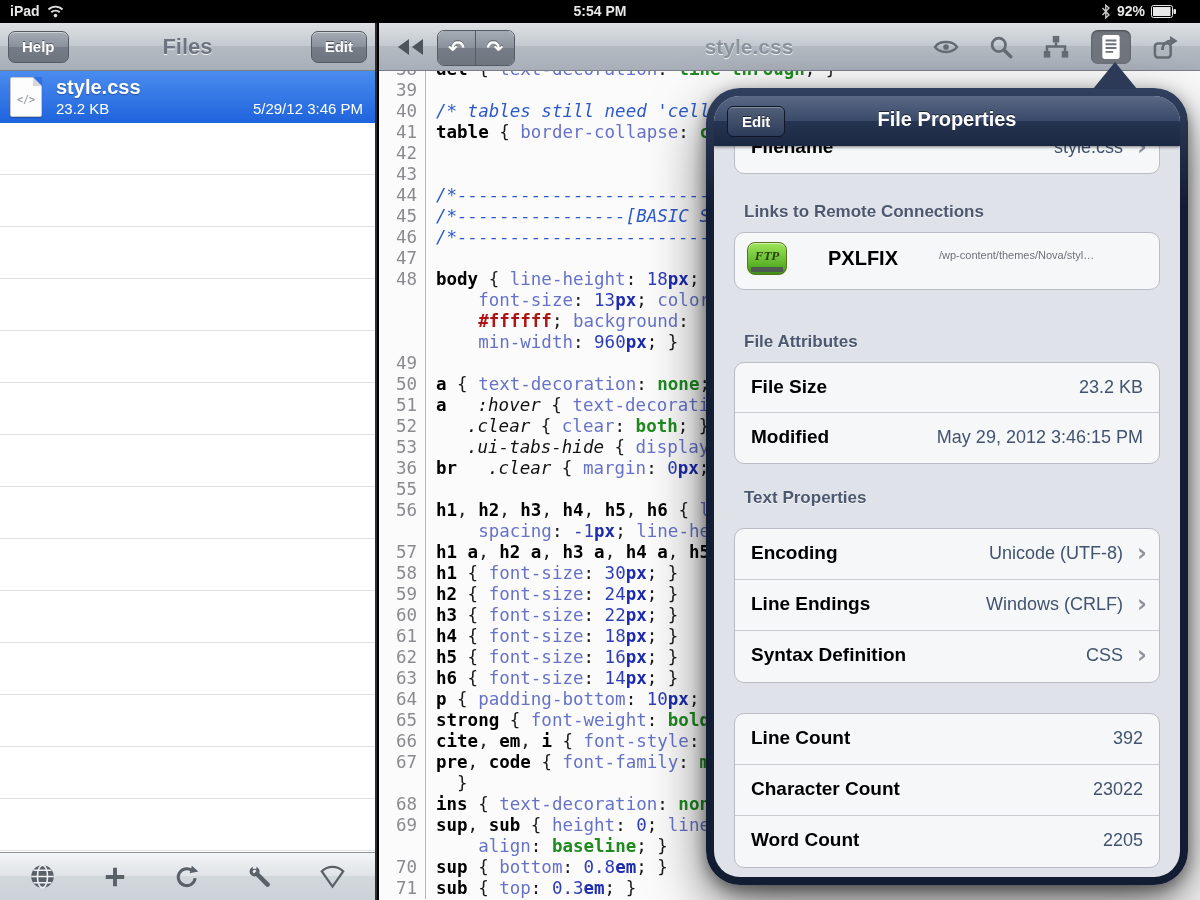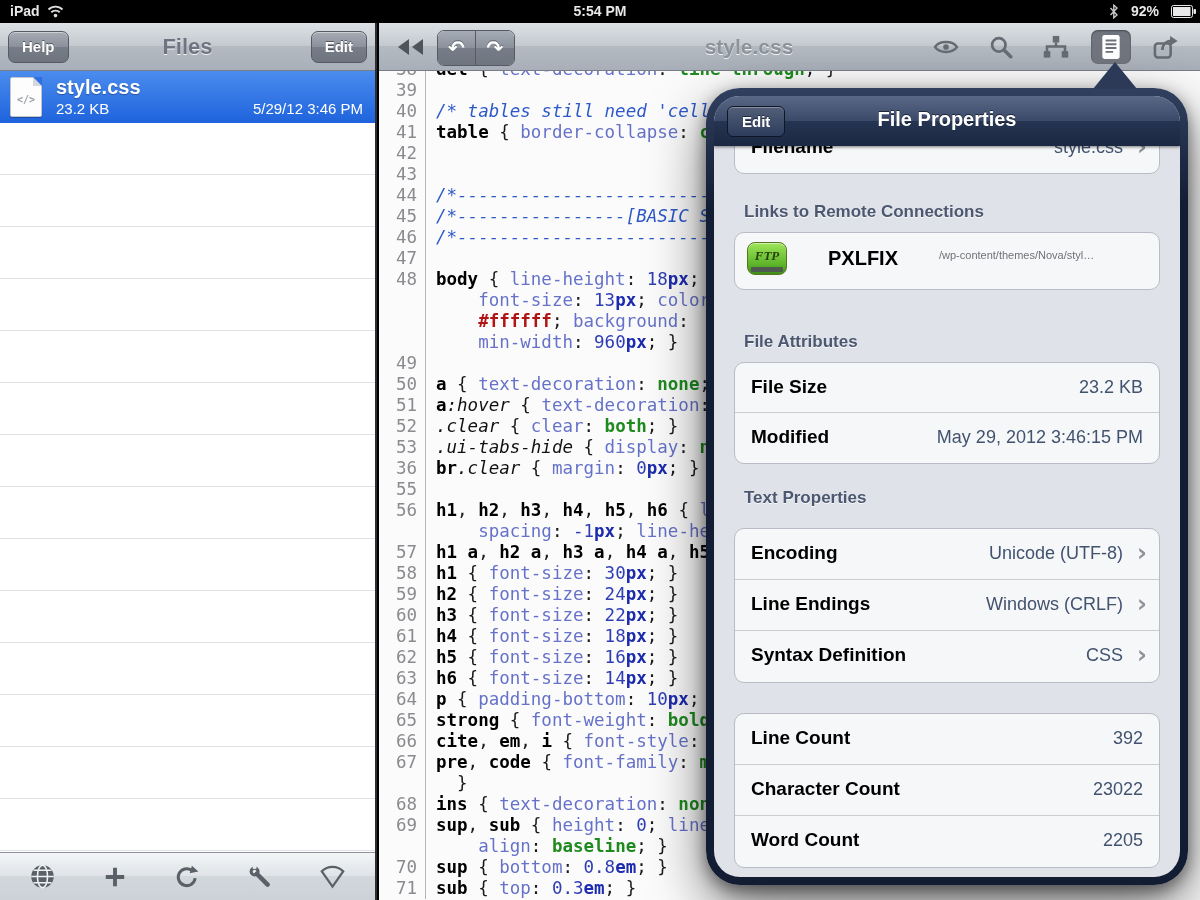--- a/index.html
+++ b/index.html
@@ -5,21 +5,21 @@
   * { margin:0; padding:0; box-sizing:border-box; }
   html,body { width:1200px; height:900px; overflow:hidden; background:#000;
     font-family:"Liberation Sans", sans-serif; }
   .screen { position:absolute; inset:0; }
 
   
   .statusbar { position:absolute; left:0; top:0; width:1200px; height:23px; background:#000;
     color:#e8e8e8; font-size:14px; font-weight:bold; }
   .sb-left { position:absolute; left:10px; top:3px; display:flex; align-items:center; gap:7px; }
   .sb-time { position:absolute; left:0; right:0; top:3px; text-align:center; }
-  .sb-right { position:absolute; right:4px; top:3px; display:flex; align-items:center; gap:12px; }
+  .sb-right { position:absolute; right:24px; top:3px; display:flex; align-items:center; gap:6px; }
 
   
   .sidebar { position:absolute; left:0; top:23px; width:377px; bottom:0; background:#fff;
     border-right:2px solid #2c2e33; }
   .bar { background:linear-gradient(#dde1e5 0%, #c3c9cf 49%, #b3bac2 50%, #a8afb8 100%);
     border-bottom:1px solid #787e86; }
   .side-header { position:absolute; left:0; right:0; top:0; height:48px; }
   .bar-title { position:absolute; left:0; right:0; top:11px; text-align:center; font-size:22px;
     font-weight:bold; color:#6e7580; text-shadow:0 1px 0 rgba(255,255,255,.85); }
   .bar-btn { position:absolute; top:8px; height:32px; padding:0 13px; border-radius:7px;
@@ -66,21 +66,21 @@
     border-radius:7px; }
   .ed-icon.active { background:#70757e; box-shadow:inset 0 1px 2px rgba(0,0,0,.4); }
 
   
   .code { position:absolute; left:0; right:0; top:48px; bottom:0; overflow:hidden; }
   .code-inner { margin-top:-12px; font-family:"DejaVu Sans Mono", monospace; font-size:17.5px; }
   .crow { display:flex; height:21px; line-height:21px; white-space:pre; }
   .gut { width:46px; text-align:right; padding-right:8px; color:#8b8b8f; flex:none; }
   .src { border-left:1px solid #b6b6ba; padding-left:10px; flex:1; color:#1a1a1a; }
   .tok-sel { color:#000; font-weight:bold; }
-  .tok-cls { color:#111; font-style:italic; }
+  .tok-cls { color:#111; font-style:italic;margin-left:31px; }
   .tok-prop { color:#6672c8; }
   .tok-num { color:#2e3db4; }
   .tok-unit { color:#1d2cae; font-weight:bold; }
   .tok-kw, .tok-str { color:#1f8b1f; font-weight:bold; }
   .tok-com { color:#2d59c8; font-style:italic; }
   .tok-hex { color:#b01414; font-weight:bold; }
 
   
   .pop-arrow { position:absolute; left:1093px; top:62px; width:0; height:0; z-index:9;
     border-left:22px solid transparent; border-right:22px solid transparent;

